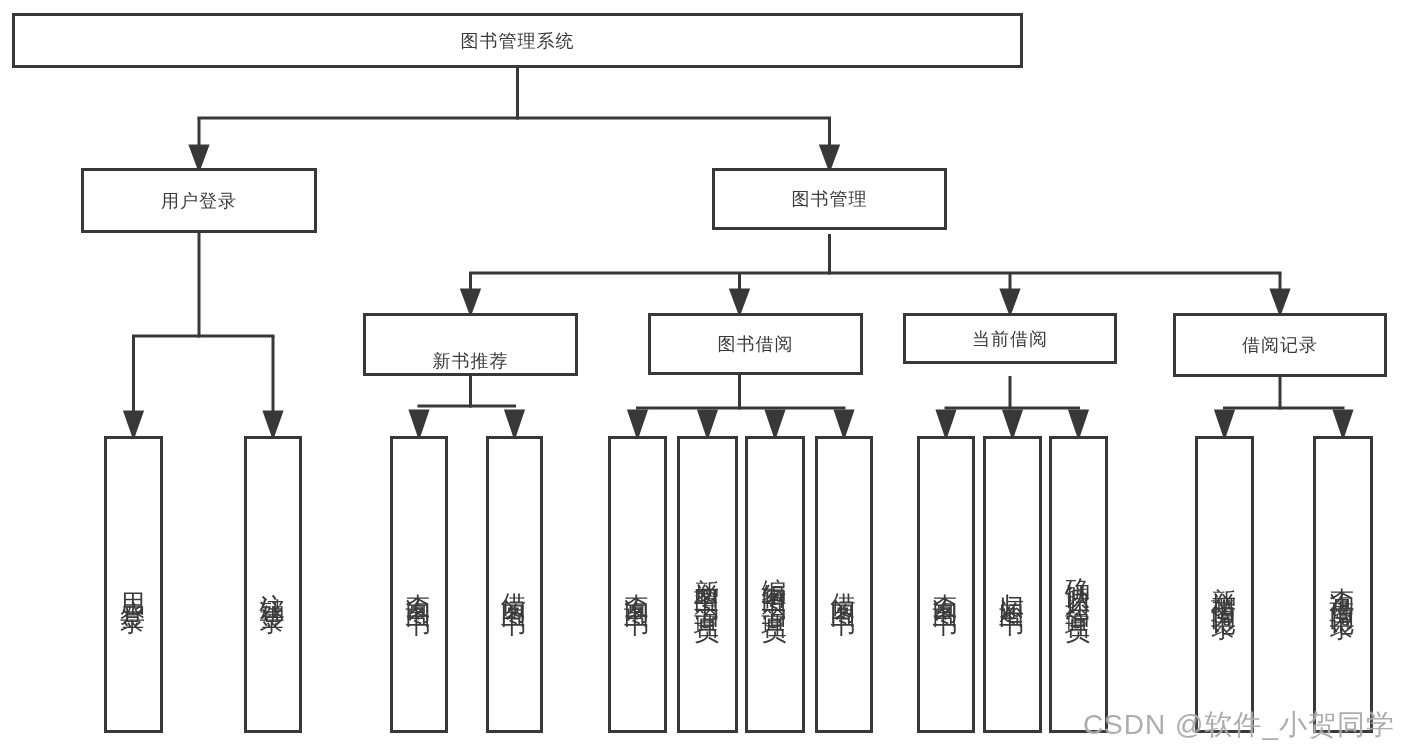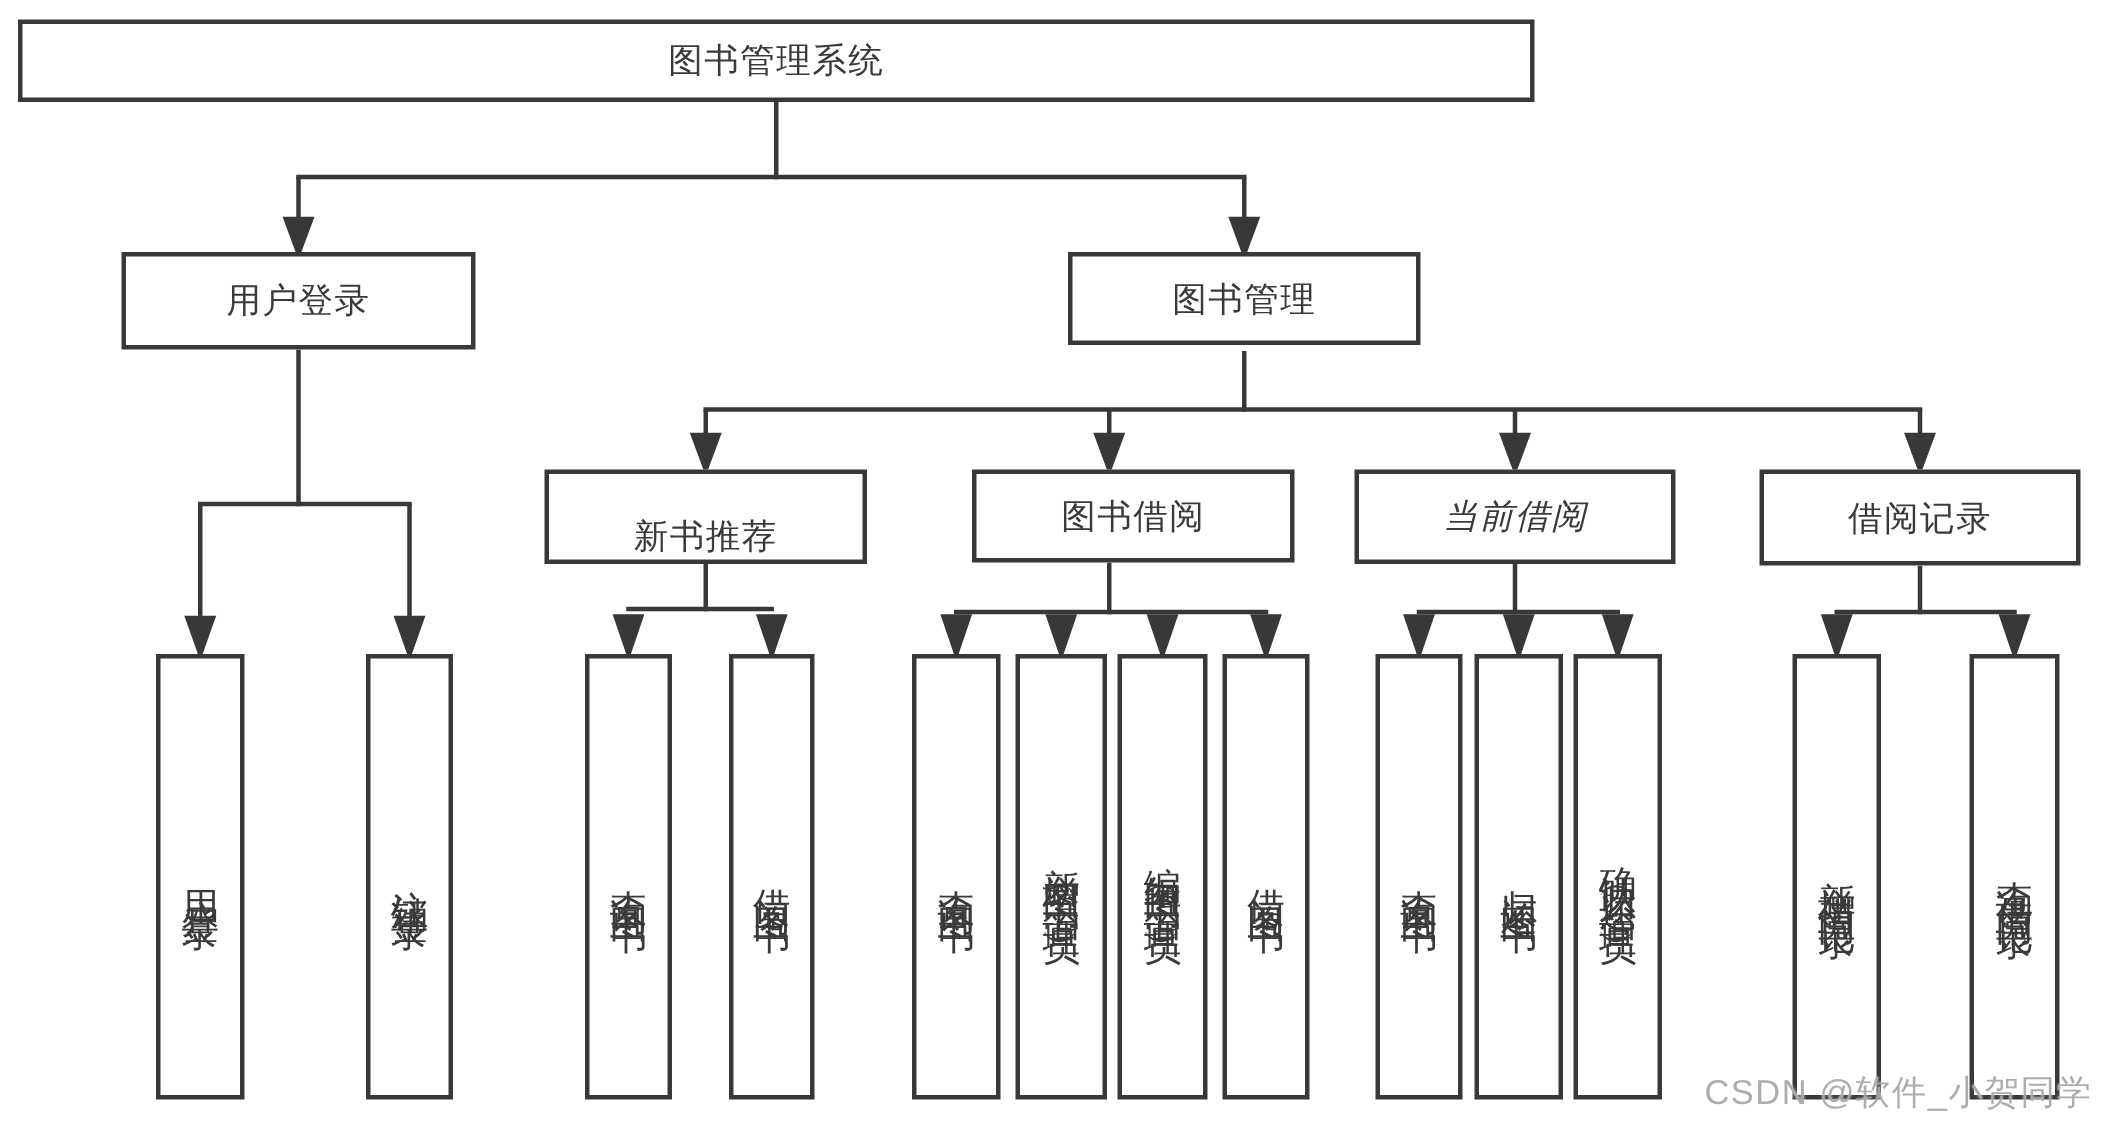--- a/index.html
+++ b/index.html
@@ -19,34 +19,34 @@
   .box {
     position: absolute;
     background: #ffffff;
     border: 3px solid #383838;
     box-sizing: border-box;
     display: flex;
     align-items: center;
     justify-content: center;
     color: #3a3a3a;
   }
-  .hbox { font-size: 23px; letter-spacing: 1px; }
+  .hbox { font-size: 18px; letter-spacing: 1px; }
   .vbox .vtext {
     writing-mode: vertical-rl;
     text-orientation: mixed;
     font-size: 25px;
     letter-spacing: 6px;
     color: #3a3a3a;
     white-space: nowrap;
   }
   #watermark {
     position: absolute;
     right: 10px;
     bottom: 3px;
-    font-size: 23px;
+    font-size: 28px;
     color: rgba(166,166,166,0.92);
     letter-spacing: 1px;
     z-index: 10;
     text-shadow: 0 0 2px rgba(255,255,255,0.7);
   }
 </style>
 </head>
 <body>
 
 <div id="stage">
@@ -128,21 +128,21 @@
   <div class="box hbox" style="left:712px; top:168px; width:235px; height:62px;">
     <span>图书管理</span>
   </div>
 
   <div class="box hbox" style="left:363px; top:313px; width:215px; height:63px;align-items:flex-end;">
     <span>新书推荐</span>
   </div>
   <div class="box hbox" style="left:632px; top:313px; width:215px; height:62px;margin-left:16px;">
     <span>图书借阅</span>
   </div>
-  <div class="box hbox" style="left:903px; top:313px; width:214px; height:63px;font-style:italic;">
+  <div class="box hbox" style="left:903px; top:313px; width:214px; height:51px;">
     <span>当前借阅</span>
   </div>
   <div class="box hbox" style="left:1173px; top:313px; width:214px; height:64px;">
     <span>借阅记录</span>
   </div>
 
   <div class="box vbox" style="left:104px; top:436px; width:59px; height:297px;">
     <span class="vtext">用户登录</span>
   </div>
   <div class="box vbox" style="left:244px; top:436px; width:58px; height:297px;">

